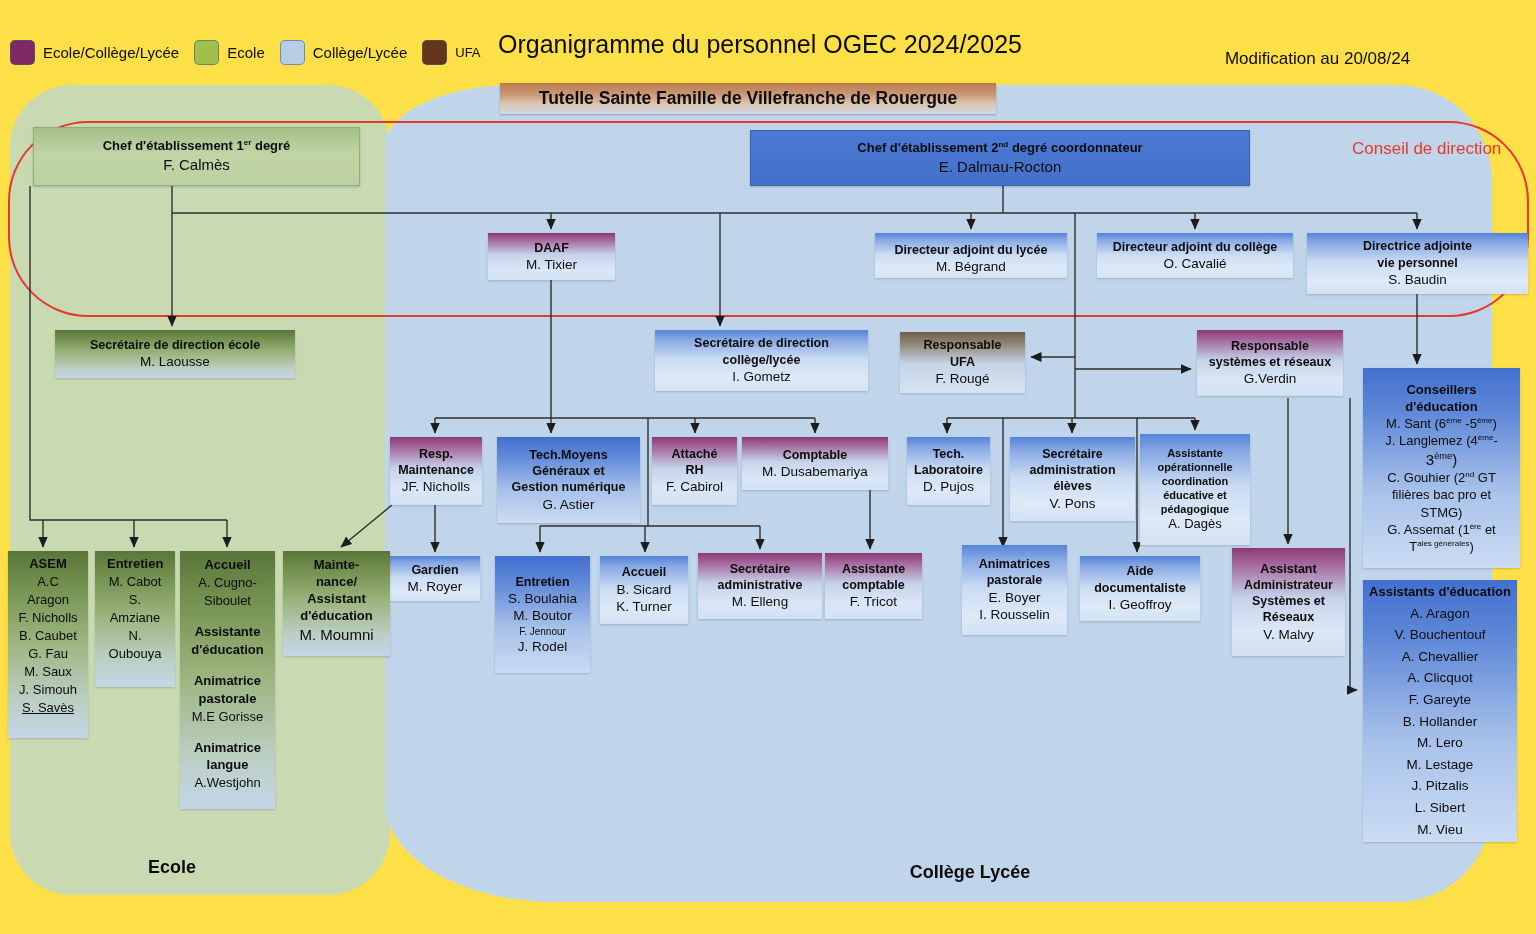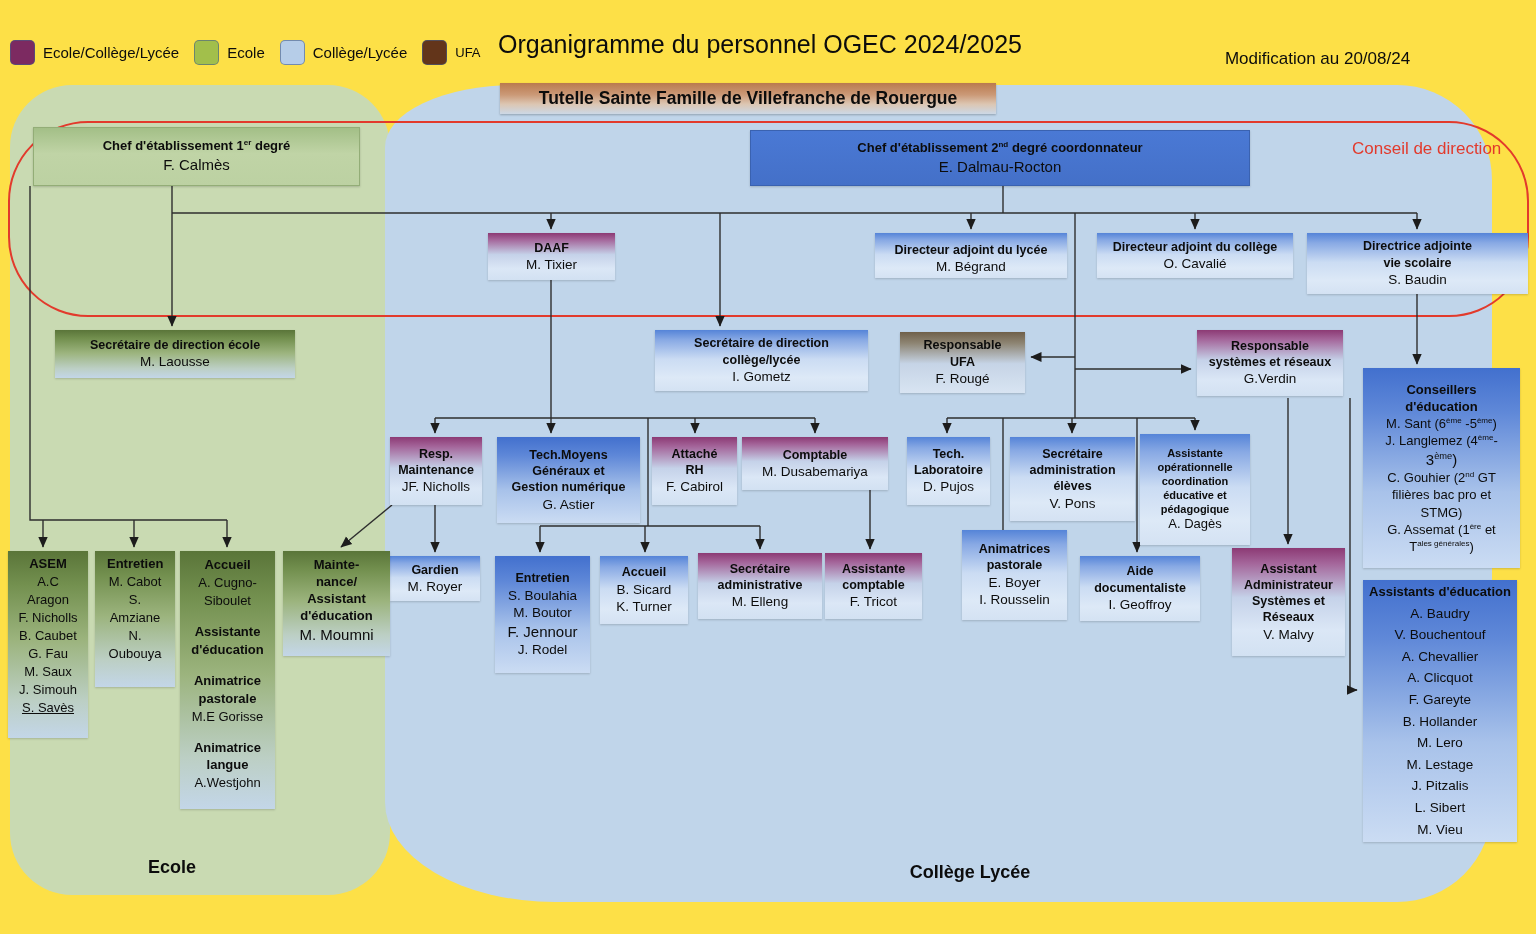--- a/index.html
+++ b/index.html
@@ -154,21 +154,21 @@
       <div class="box blue-grad" style="left: 875px; top: 233px; width: 192px; height: 45px; justify-content: flex-end;">
         <div class="ln b" style="font-size: 12.5px;">Directeur adjoint du lycée</div>
         <div class="ln" style="font-size: 13.5px;">M. Bégrand</div>
       </div>
       <div class="box blue-grad" style="left: 1097px; top: 233px; width: 196px; height: 45px;">
         <div class="ln b" style="font-size: 12.5px;">Directeur adjoint du collège</div>
         <div class="ln" style="font-size: 13.5px;">O. Cavalié</div>
       </div>
       <div class="box blue-grad" style="left: 1307px; top: 233px; width: 221px; height: 61px;">
         <div class="ln b" style="font-size: 12.5px;">Directrice adjointe</div>
-        <div class="ln b" style="font-size: 12.5px;">vie scolaire</div>
+        <div class="ln b" style="font-size: 12.5px;">vie personnel</div>
         <div class="ln" style="font-size: 13.5px;">S. Baudin</div>
       </div>
       <div class="box blue-grad" style="left: 655px; top: 330px; width: 213px; height: 61px;">
         <div class="ln b" style="font-size: 12.5px;">Secrétaire de direction</div>
         <div class="ln b" style="font-size: 12.5px;">collège/lycée</div>
         <div class="ln" style="font-size: 13.5px;">I. Gometz</div>
       </div>
       <div class="box brown-grad" style="left: 900px; top: 332px; width: 125px; height: 61px;">
         <div class="ln b" style="font-size: 12.5px;">Responsable</div>
         <div class="ln b" style="font-size: 12.5px;">UFA</div>
@@ -186,21 +186,21 @@
         <div class="ln" style="font-size: 13px;"><span>J. Langlemez (4</span><sup>ème</sup><span>-</span></div>
         <div class="ln" style="font-size: 15px;"><span>3</span><sup>ème</sup><span>)</span></div>
         <div class="ln" style="font-size: 13px;"><span>C. Gouhier (2</span><sup>nd</sup><span> GT</span></div>
         <div class="ln" style="font-size: 13px;">filières bac pro et</div>
         <div class="ln" style="font-size: 13px;">STMG)</div>
         <div class="ln" style="font-size: 13px;"><span>G. Assemat (1</span><sup>ère</sup><span> et</span></div>
         <div class="ln" style="font-size: 13px;"><span>T</span><sup>ales générales</sup><span>)</span></div>
       </div>
       <div class="box blue-strong" style="left: 1363px; top: 580px; width: 154px; height: 262px; line-height: 1.6;">
         <div class="ln b" style="font-size: 13px;">Assistants d'éducation</div>
-        <div class="ln" style="font-size: 13.5px;">A. Baudry</div>
+        <div class="ln" style="font-size: 13.5px;">A. Aragon</div>
         <div class="ln" style="font-size: 13.5px;">V. Bouchentouf</div>
         <div class="ln" style="font-size: 13.5px;">A. Chevallier</div>
         <div class="ln" style="font-size: 13.5px;">A. Clicquot</div>
         <div class="ln" style="font-size: 13.5px;">F. Gareyte</div>
         <div class="ln" style="font-size: 13.5px;">B. Hollander</div>
         <div class="ln" style="font-size: 13.5px;">M. Lero</div>
         <div class="ln" style="font-size: 13.5px;">M. Lestage</div>
         <div class="ln" style="font-size: 13.5px;">J. Pitzalis</div>
         <div class="ln" style="font-size: 13.5px;">L. Sibert</div>
         <div class="ln" style="font-size: 13.5px;">M. Vieu</div>
@@ -245,39 +245,39 @@
         <div class="ln" style="font-size: 13px;">A. Dagès</div>
       </div>
       <div class="box blue-grad" style="left: 390px; top: 556px; width: 90px; height: 45px;">
         <div class="ln b" style="font-size: 12.5px;">Gardien</div>
         <div class="ln" style="font-size: 13.5px;">M. Royer</div>
       </div>
       <div class="box blue-strong" style="left: 495px; top: 556px; width: 95px; height: 117px;">
         <div class="ln b" style="font-size: 12.5px;">Entretien</div>
         <div class="ln" style="font-size: 13.5px;">S. Boulahia</div>
         <div class="ln" style="font-size: 13.5px;">M. Boutor</div>
-        <div class="ln" style="font-size: 15px;">F. Jennour</div>
+        <div class="ln" style="font-size: 10px;">F. Jennour</div>
         <div class="ln" style="font-size: 13.5px;">J. Rodel</div>
       </div>
       <div class="box blue-grad" style="left: 600px; top: 556px; width: 88px; height: 68px;">
         <div class="ln b" style="font-size: 12.5px;">Accueil</div>
         <div class="ln" style="font-size: 13.5px;">B. Sicard</div>
         <div class="ln" style="font-size: 13.5px;">K. Turner</div>
       </div>
       <div class="box purple-grad" style="left: 698px; top: 553px; width: 124px; height: 66px;">
         <div class="ln b" style="font-size: 12.5px;">Secrétaire</div>
         <div class="ln b" style="font-size: 12.5px;">administrative</div>
         <div class="ln" style="font-size: 13.5px;">M. Elleng</div>
       </div>
       <div class="box purple-grad" style="left: 825px; top: 553px; width: 97px; height: 66px;">
         <div class="ln b" style="font-size: 12.5px;">Assistante</div>
         <div class="ln b" style="font-size: 12.5px;">comptable</div>
         <div class="ln" style="font-size: 13.5px;">F. Tricot</div>
       </div>
-      <div class="box blue-grad" style="left: 962px; top: 530px; width: 105px; height: 90px;">
+      <div class="box blue-grad" style="left: 962px; top: 545px; width: 105px; height: 90px;">
         <div class="ln b" style="font-size: 12.5px;">Animatrices</div>
         <div class="ln b" style="font-size: 12.5px;">pastorale</div>
         <div class="ln" style="font-size: 13.5px;">E. Boyer</div>
         <div class="ln" style="font-size: 13.5px;">I. Rousselin</div>
       </div>
       <div class="box blue-grad" style="left: 1080px; top: 556px; width: 120px; height: 65px;">
         <div class="ln b" style="font-size: 12.5px;">Aide</div>
         <div class="ln b" style="font-size: 12.5px;">documentaliste</div>
         <div class="ln" style="font-size: 13.5px;">I. Geoffroy</div>
       </div>

